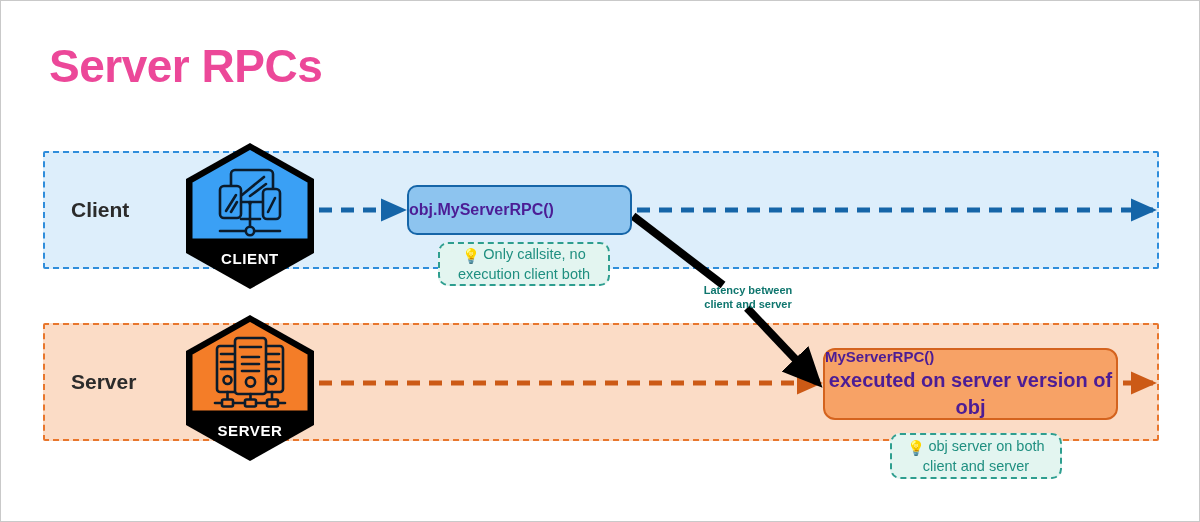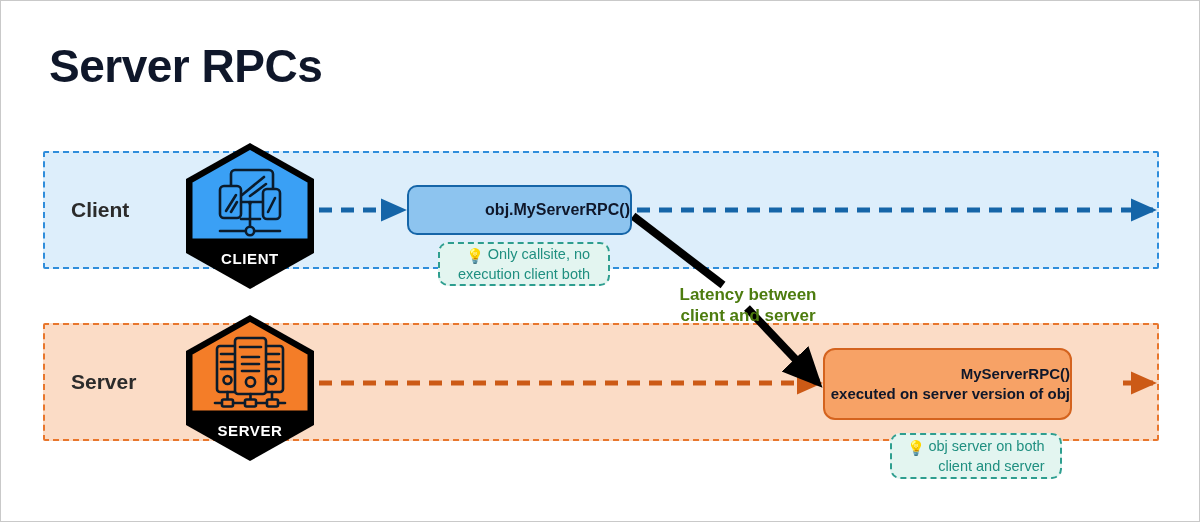--- a/index.html
+++ b/index.html
@@ -21,21 +21,21 @@
     overflow: hidden;
   }
 
   
   #page-title {
     position: absolute;
     left: 48px;
     top: 38px;
     font-size: 46px;
     font-weight: bold;
-    color: #0f172a;
+    color: #ec4899;
     letter-spacing: -0.5px;
     white-space: nowrap;
   }
 
   
   .lane {
     position: absolute;
     box-sizing: border-box;
     border-radius: 2px;
   }
@@ -86,58 +86,58 @@
   }
   #hex-client .hex-caption { top: 109px; }
   #hex-server .hex-caption { top: 109px; }
 
   
   .rpc-box {
     position: absolute;
     box-sizing: border-box;
     display: flex;
     flex-direction: column;
-    align-items: flex-end;
+    align-items: flex-start;
     justify-content: center;
     text-align: center;
     font-weight: bold;
-    color: #0f172a;
+    color: #4c1d95;
   }
   #box-client-rpc {
     left: 406px;
     top: 184px;
     width: 225px;
     height: 50px;
     background: #8dc4ef;
     border: 2px solid #1565a8;
     border-radius: 10px;
     font-size: 16px;
   }
   #box-server-rpc {
     left: 822px;
     top: 347px;
-    width: 249px;
+    width: 295px;
     height: 72px;
     background: #f7a266;
     border: 2px solid #d4631e;
     border-radius: 12px;
     font-size: 15px;
     line-height: 1.35;
   }
   #box-server-rpc .rpc-line1 { font-size: 15px; }
-  #box-server-rpc .rpc-line2 { font-size: 15px; }
+  #box-server-rpc .rpc-line2 { font-size: 20px; }
 
   
   .note {
     position: absolute;
     box-sizing: border-box;
     display: flex;
     align-items: center;
     justify-content: center;
-    text-align: right;
+    text-align: center;
     background: #e3f5f0;
     border: 2px dashed #2e9e8f;
     border-radius: 10px;
     color: #1f8f80;
     font-size: 14.5px;
     line-height: 1.25;
     padding: 4px 8px;
   }
   #note-client {
     left: 437px;
@@ -158,23 +158,23 @@
     vertical-align: -2px;
   }
 
   
   #latency-label {
     position: absolute;
     left: 672px;
     top: 283px;
     width: 150px;
     text-align: center;
-    font-size: 17px;
-    font-weight: bold;
-    color: #4d7c0f;
+    font-size: 11px;
+    font-weight: bold;
+    color: #0f766e;
     line-height: 1.25;
     background: transparent;
   }
 
   
   #overlay {
     position: absolute;
     left: 0;
     top: 0;
     width: 1200px;

